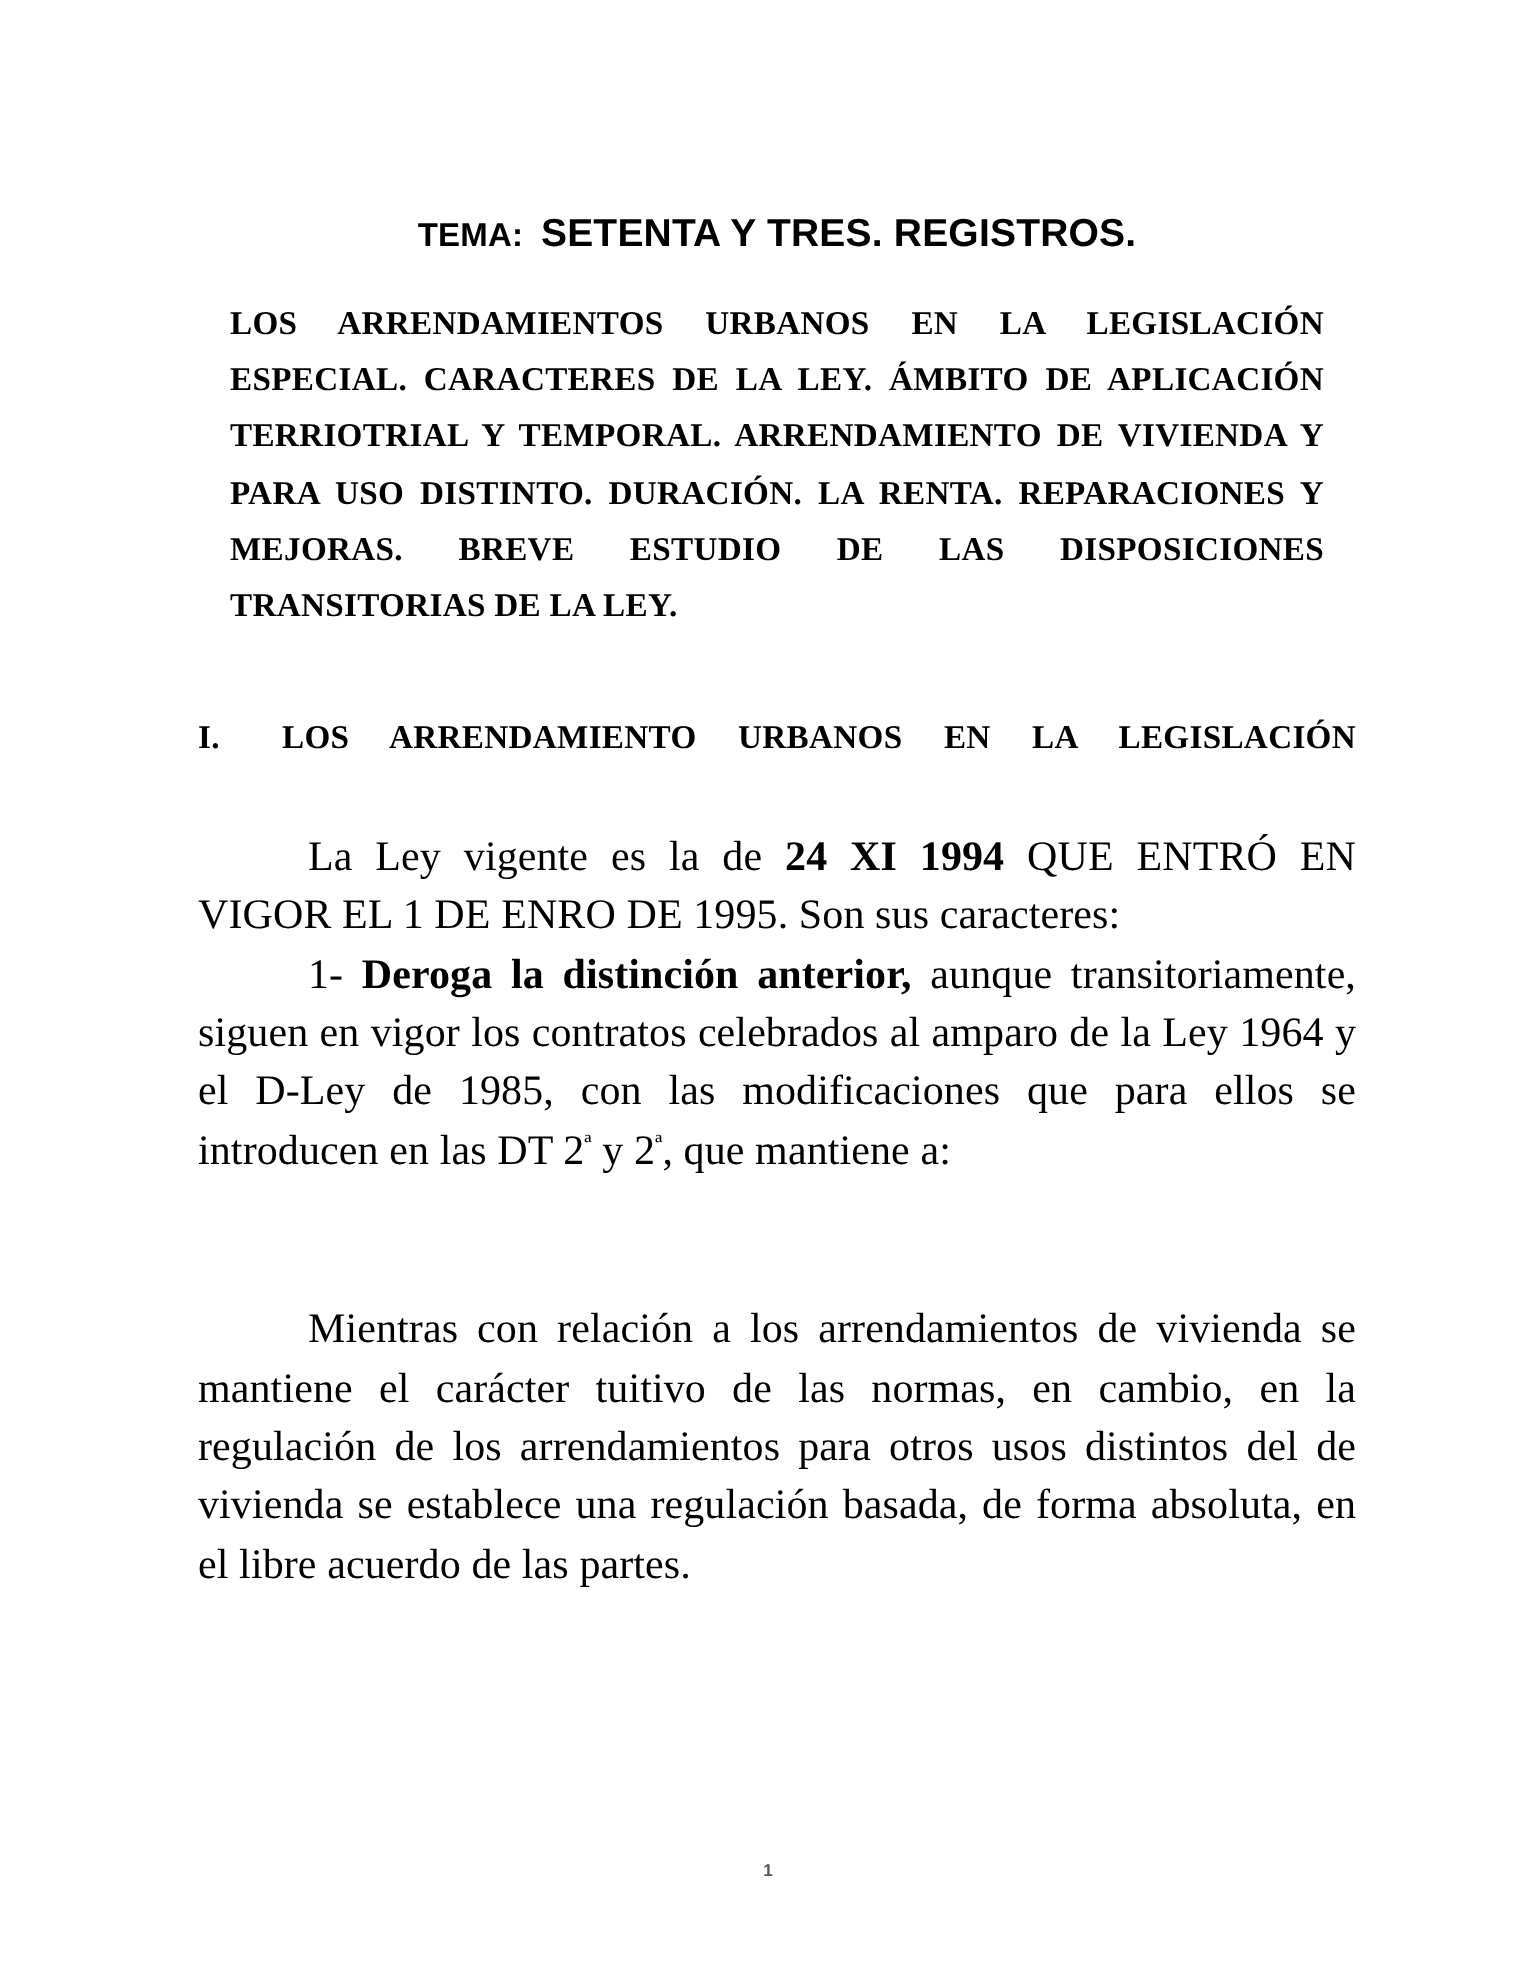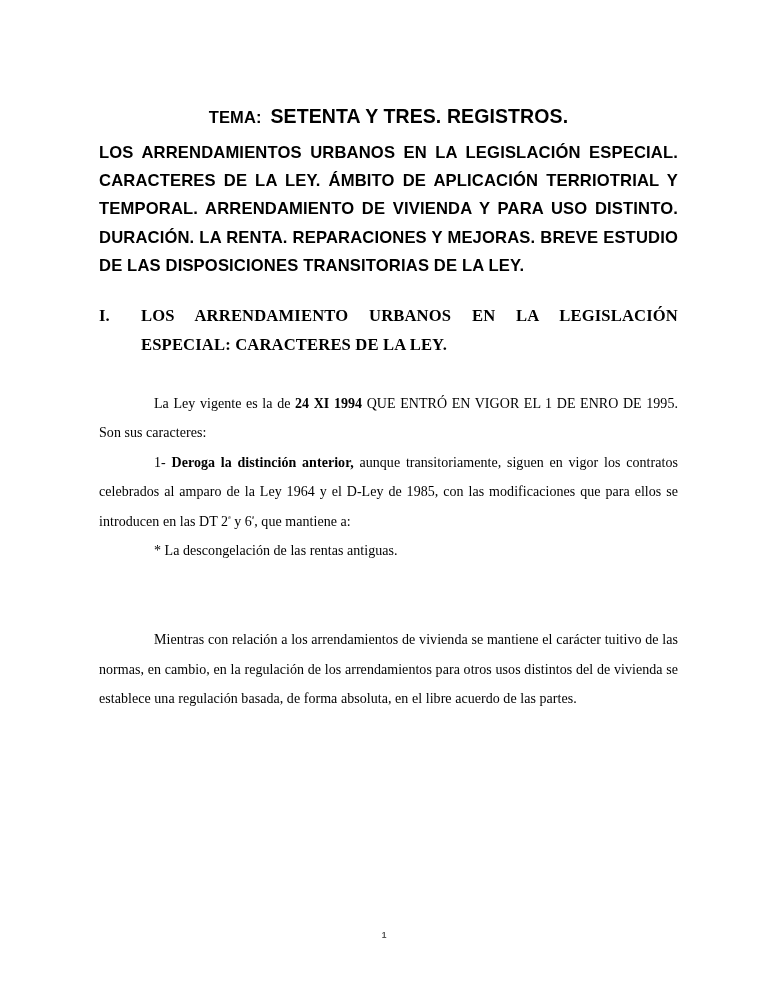--- a/index.html
+++ b/index.html
@@ -43,27 +43,27 @@
     font-size: 16.5px;
     letter-spacing: 0.1px;
   }
   .doc-title .tema-value {
     font-size: 19.5px;
     letter-spacing: 0.1px;
   }
 
   
   .heading-block {
-    font-family: Liberation Sans, sans-serif;
+    font-family: Liberation Serif, serif;
     font-weight: bold;
     font-size: 16.6px;
     text-align: justify;
     text-justify: inter-word;
     line-height: 28.2px;
-    margin: 0;
+    margin: 16px;
     letter-spacing: 0.15px;
   }
 
   
   .section-heading {
     font-family: "Liberation Serif", "DejaVu Serif", serif;
     font-weight: bold;
     font-size: 16.6px;
     line-height: 28.5px;
     margin: 0;
@@ -84,21 +84,21 @@
     display: block;
   }
   .section-heading .sect-text .just-line {
     text-align: justify;
     text-align-last: justify;
   }
 
   
   .body-par {
     font-family: "Liberation Serif", "DejaVu Serif", serif;
-    font-size: 14px;
+    font-size: 21px;
     line-height: 29.4px;
     text-align: justify;
     text-justify: inter-word;
     margin: 0;
     letter-spacing: 0.05px;
   }
   .indent-1 { text-indent: 55px; }
   .indent-0 { text-indent: 0; }
   .b { font-weight: bold; }
   sup.ord {
@@ -132,31 +132,29 @@
     <h1 class="doc-title"><span class="tema-label">TEMA:</span> <span class="tema-value">SETENTA Y TRES. REGISTROS.</span></h1>
 
     <p class="heading-block">LOS ARRENDAMIENTOS URBANOS EN LA LEGISLACIÓN ESPECIAL. CARACTERES DE LA LEY. ÁMBITO DE APLICACIÓN TERRIOTRIAL Y TEMPORAL. ARRENDAMIENTO DE VIVIENDA Y PARA USO DISTINTO. DURACIÓN. LA RENTA. REPARACIONES Y MEJORAS. BREVE ESTUDIO DE LAS DISPOSICIONES TRANSITORIAS DE LA LEY.</p>
 
     <div class="gap-med"></div>
 
     <div class="section-heading">
       <span class="marker">I.</span>
       <span class="sect-text">
         <span class="just-line">LOS ARRENDAMIENTO URBANOS EN LA LEGISLACIÓN</span>
-        <span>ESPECIAL: CARACTERES DE LA LEY.</span>
       </span>
     </div>
 
     <div class="gap-lg"></div>
 
     <p class="body-par indent-1"><span>La Ley vigente es la de </span><span class="b">24 XI 1994</span><span> QUE ENTRÓ EN VIGOR EL 1 DE ENRO DE 1995. Son sus caracteres:</span></p>
 
-    <p class="body-par indent-1"><span>1- </span><span class="b">Deroga la distinción anterior,</span><span> aunque transitoriamente, siguen en vigor los contratos celebrados al amparo de la Ley 1964 y el D-Ley de 1985, con las modificaciones que para ellos se introducen en las DT 2</span><sup class="ord">ª</sup><span> y 6</span><sup class="ord">ª</sup><span>, que mantiene a:</span></p>
+    <p class="body-par indent-1"><span>1- </span><span class="b">Deroga la distinción anterior,</span><span> aunque transitoriamente, siguen en vigor los contratos celebrados al amparo de la Ley 1964 y el D-Ley de 1985, con las modificaciones que para ellos se introducen en las DT 2</span><sup class="ord">ª</sup><span> y 2</span><sup class="ord">ª</sup><span>, que mantiene a:</span></p>
 
-    <p class="body-par indent-1">* La descongelación de las rentas antiguas.</p>
 
 
     <div class="gap-lg"></div>
 
 
     <div class="gap-lg"></div>
 
 
     <p class="body-par indent-1">Mientras con relación a los arrendamientos de vivienda se mantiene el carácter tuitivo de las normas, en cambio, en la regulación de los arrendamientos para otros usos distintos del de vivienda se establece una regulación basada, de forma absoluta, en el libre acuerdo de las partes.</p>
 

